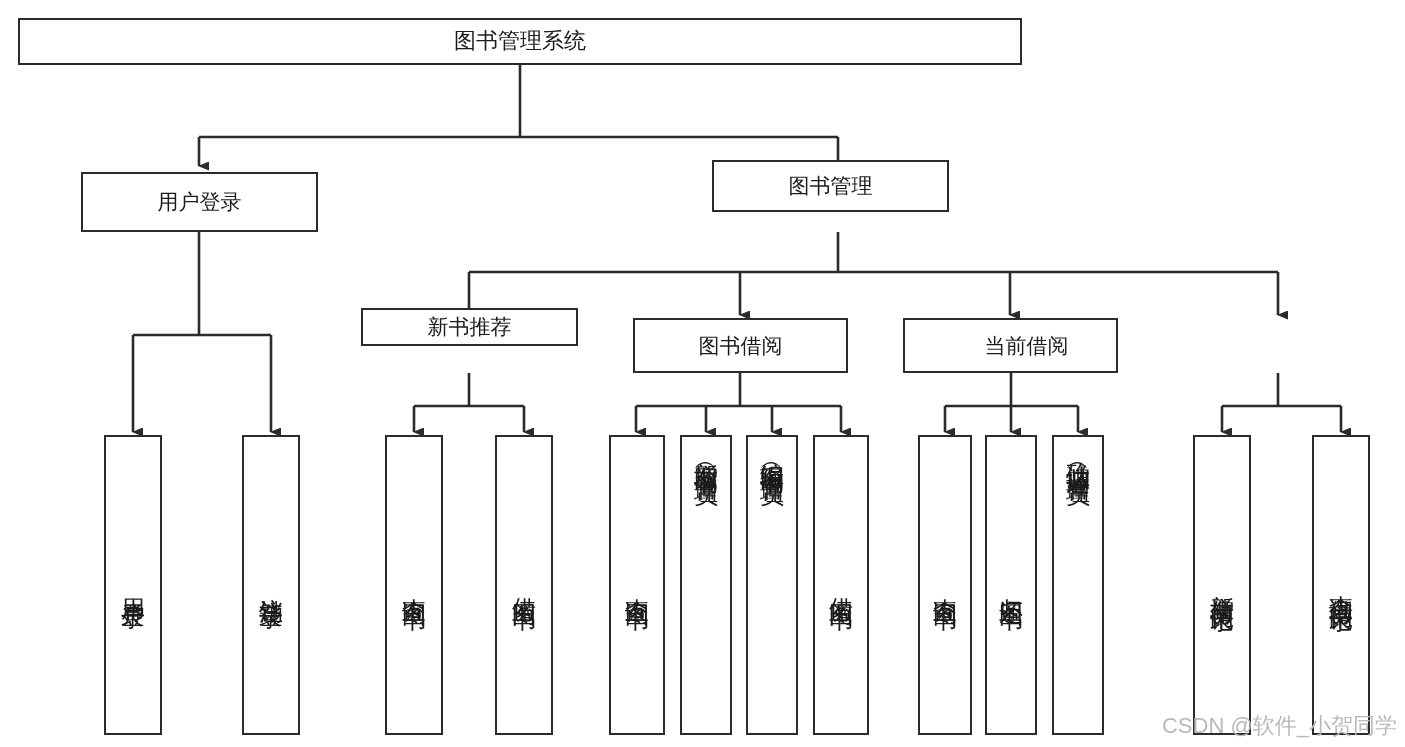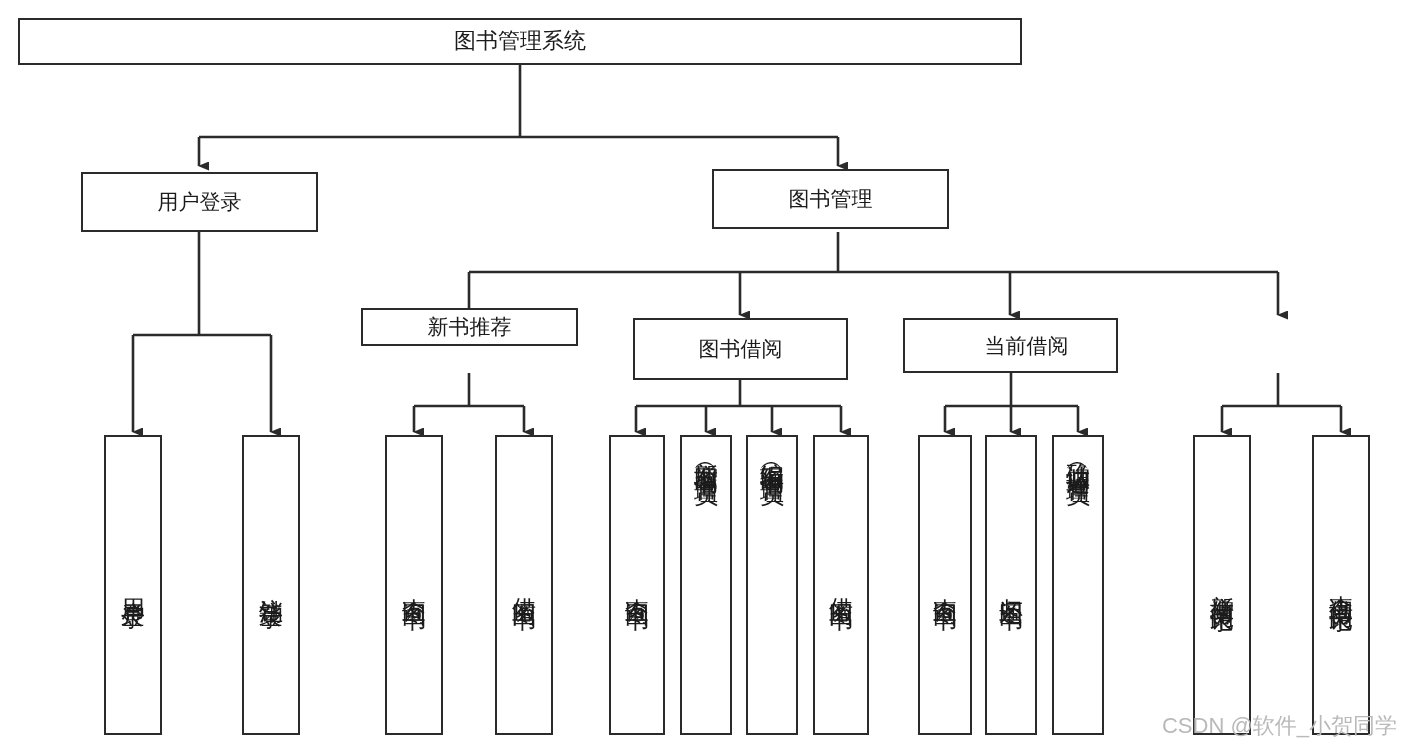--- a/index.html
+++ b/index.html
@@ -133,29 +133,29 @@
   </svg>
 
   <div class="node root horiz" style="left:18px; top:18px; width:1004px; height:47px;">
     <span class="node-label">图书管理系统</span>
   </div>
 
   <div class="node horiz" style="left:81px; top:172px; width:237px; height:60px;">
     <span class="node-label">用户登录</span>
   </div>
 
-  <div class="node horiz" style="left:712px; top:169px; width:237px; height:60px;">
+  <div class="node horiz" style="left:712px; top:160px; width:237px; height:52px;">
     <span class="node-label">图书管理</span>
   </div>
 
   <div class="node horiz" style="left:361px; top:308px; width:217px; height:38px;">
     <span class="node-label">新书推荐</span>
   </div>
 
-  <div class="node horiz" style="left:633px; top:318px; width:215px; height:62px;align-items:center;">
+  <div class="node horiz" style="left:633px; top:318px; width:215px; height:55px;align-items:center;">
     <span class="node-label">图书借阅</span>
   </div>
 
   <div class="node horiz" style="left:903px; top:318px; width:215px; height:55px;padding-left:32px;">
     <span class="node-label">当前借阅</span>
   </div>
 
 
   <div class="node vert center-text" style="left:104px; top:435px; width:58px; height:300px;">
     <span class="node-label">用户登录</span>

